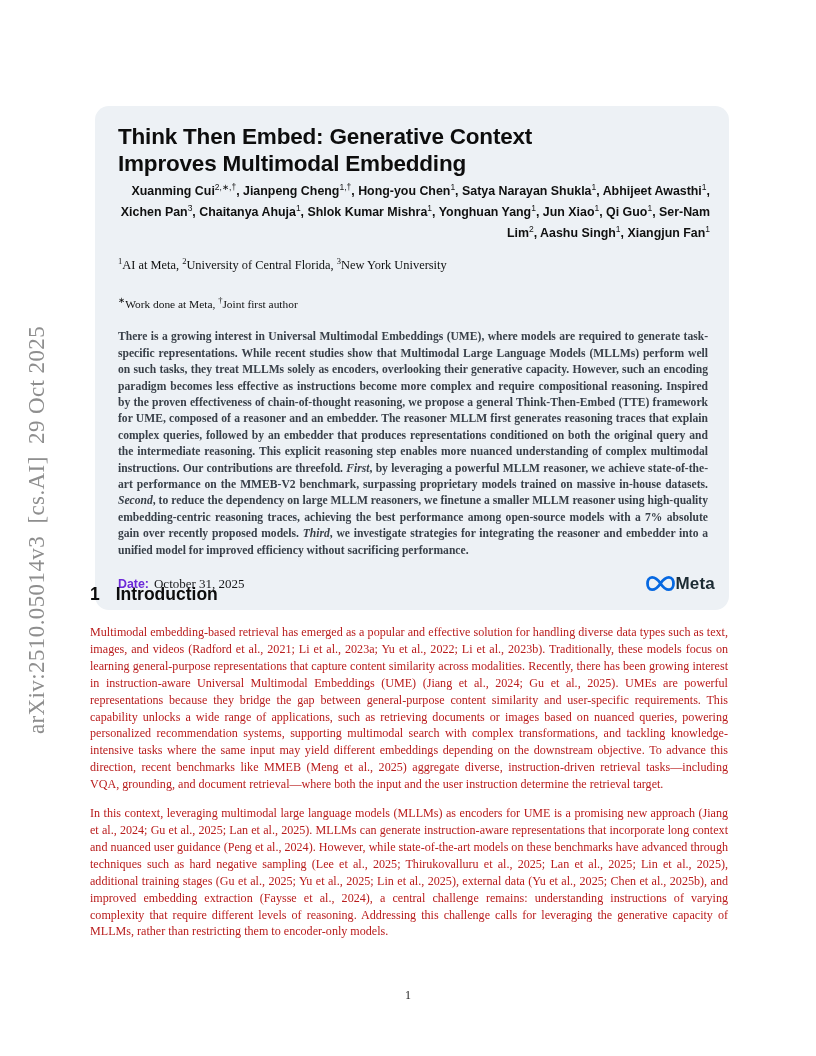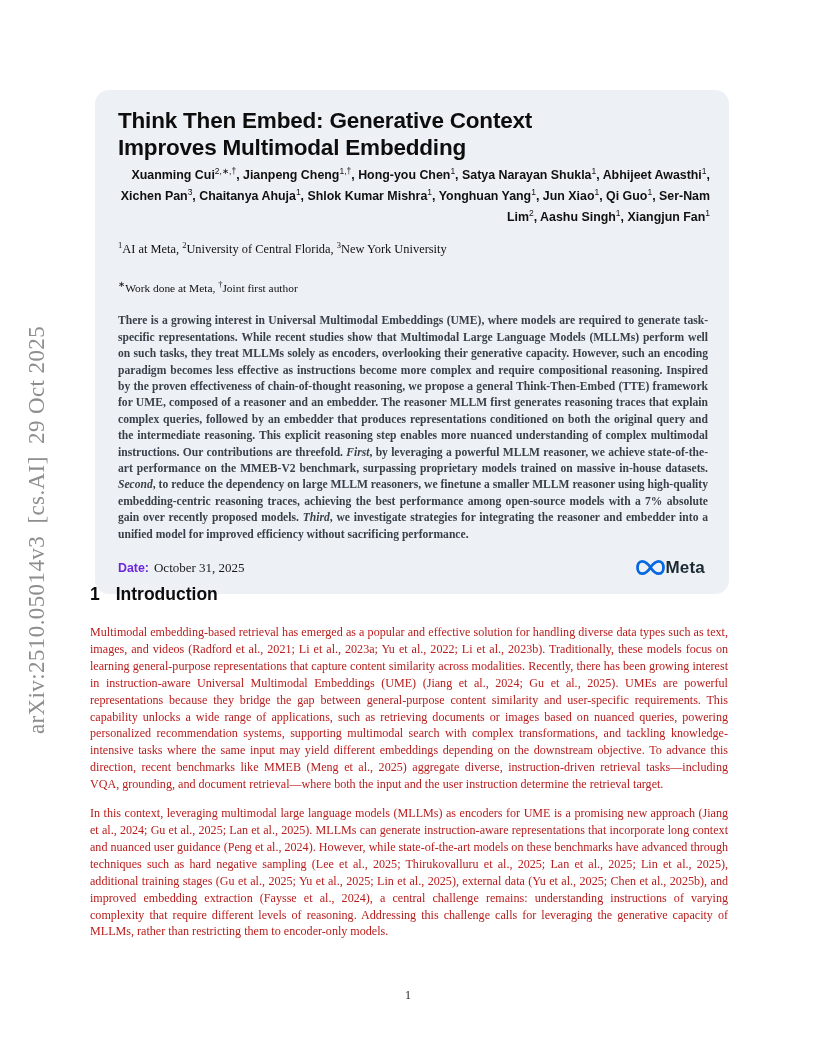--- a/index.html
+++ b/index.html
@@ -15,24 +15,24 @@
     position:absolute; left:37px; top:530px;
     transform:translate(-50%,-50%) rotate(-90deg);
     transform-origin:center center;
     white-space:pre;
     font-family:"Liberation Serif", serif;
     font-size:23px; color:#8e8e8e; letter-spacing:0.4px;
   }
 
   
   .abstract-card {
-    position:absolute; left:95px; top:90px; width:634px;
+    position:absolute; left:95px; top:106px; width:634px;
     box-sizing:border-box;
     background:#edf1f5; border-radius:14px;
-    padding:18px 22px 16px 23px;
+    padding:18px 12px 16px 23px;
   }
   .paper-title {
     font-family:"Liberation Sans", sans-serif;
     font-weight:bold; font-size:22.5px; line-height:26.5px;
     color:#0d0d0d; letter-spacing:-0.2px; margin:0;
   }
   .authors {
     margin-top:2px; width:592px;
     font-family:"Liberation Sans", sans-serif;
     font-weight:bold; font-size:12.4px; line-height:17px; color:#101010;text-align:right;

